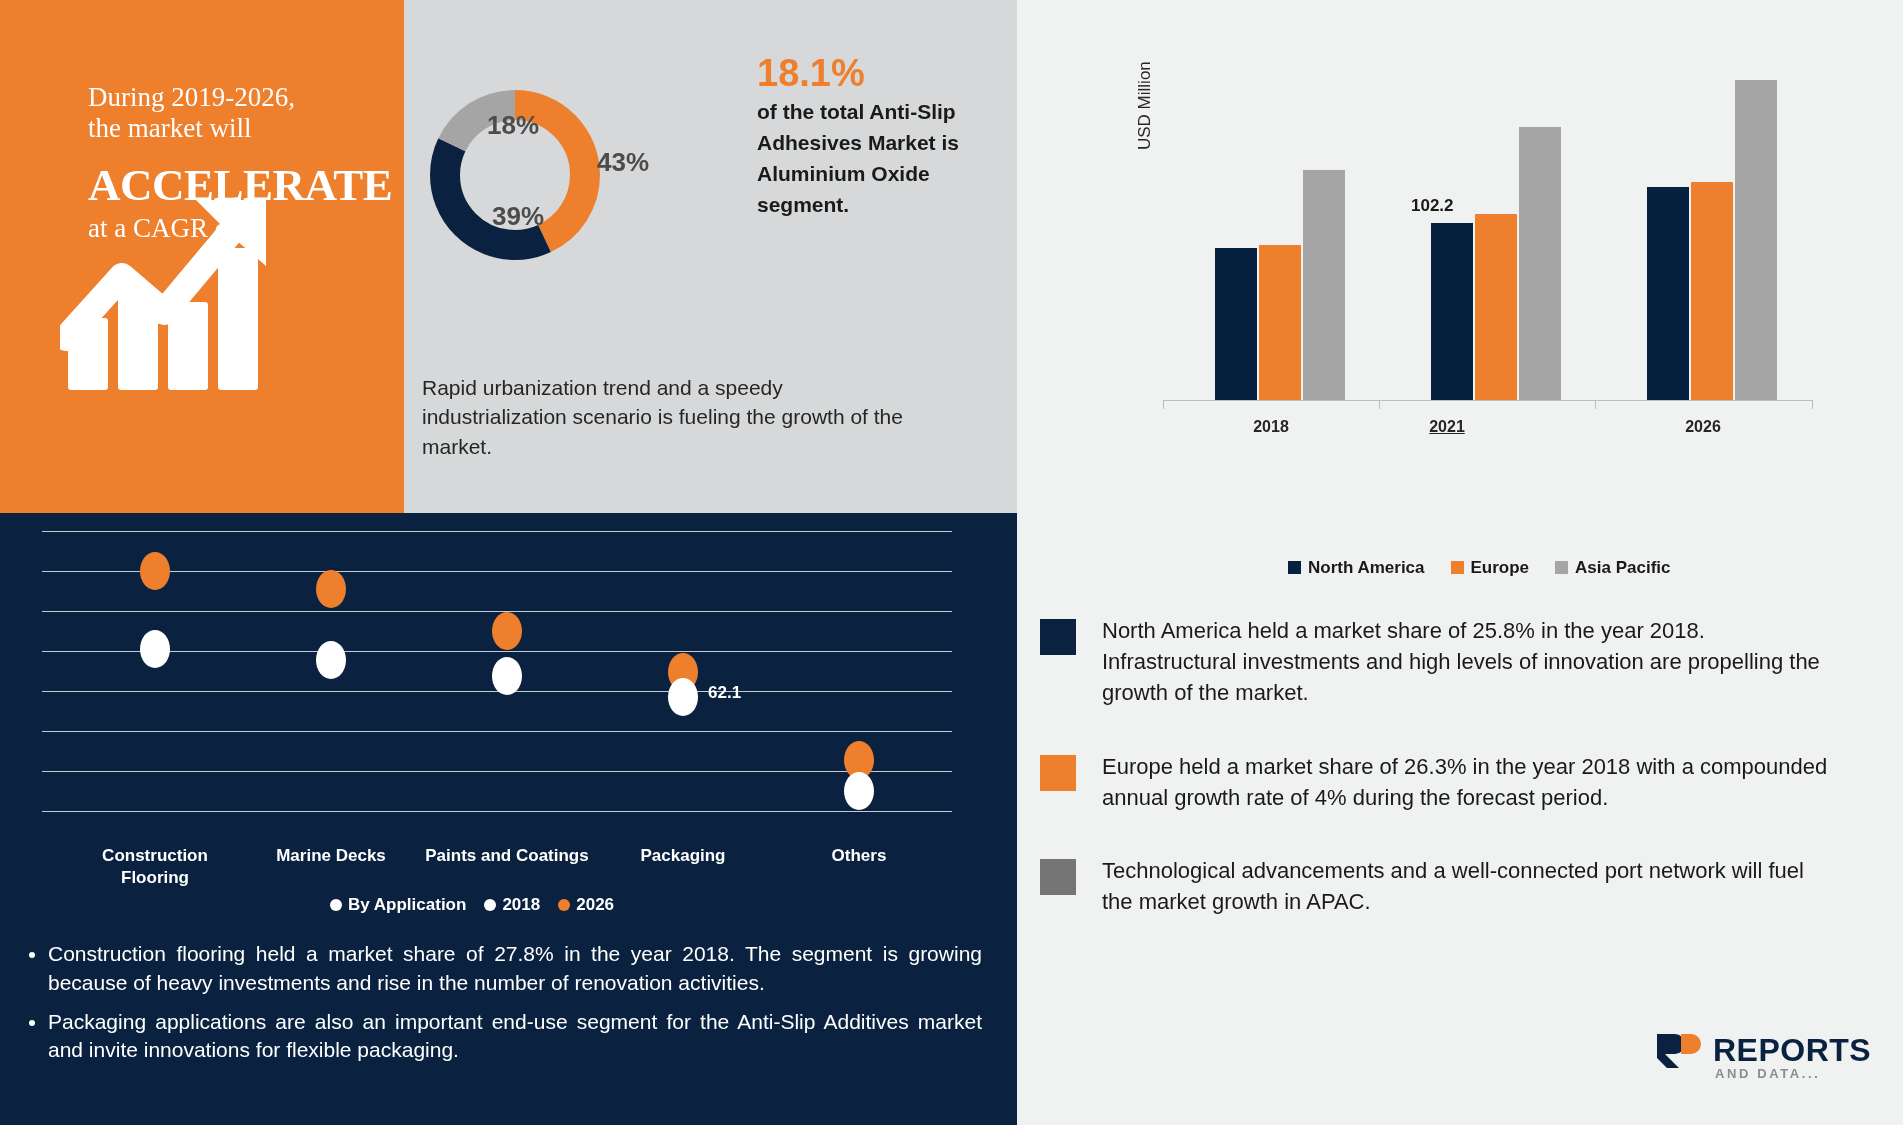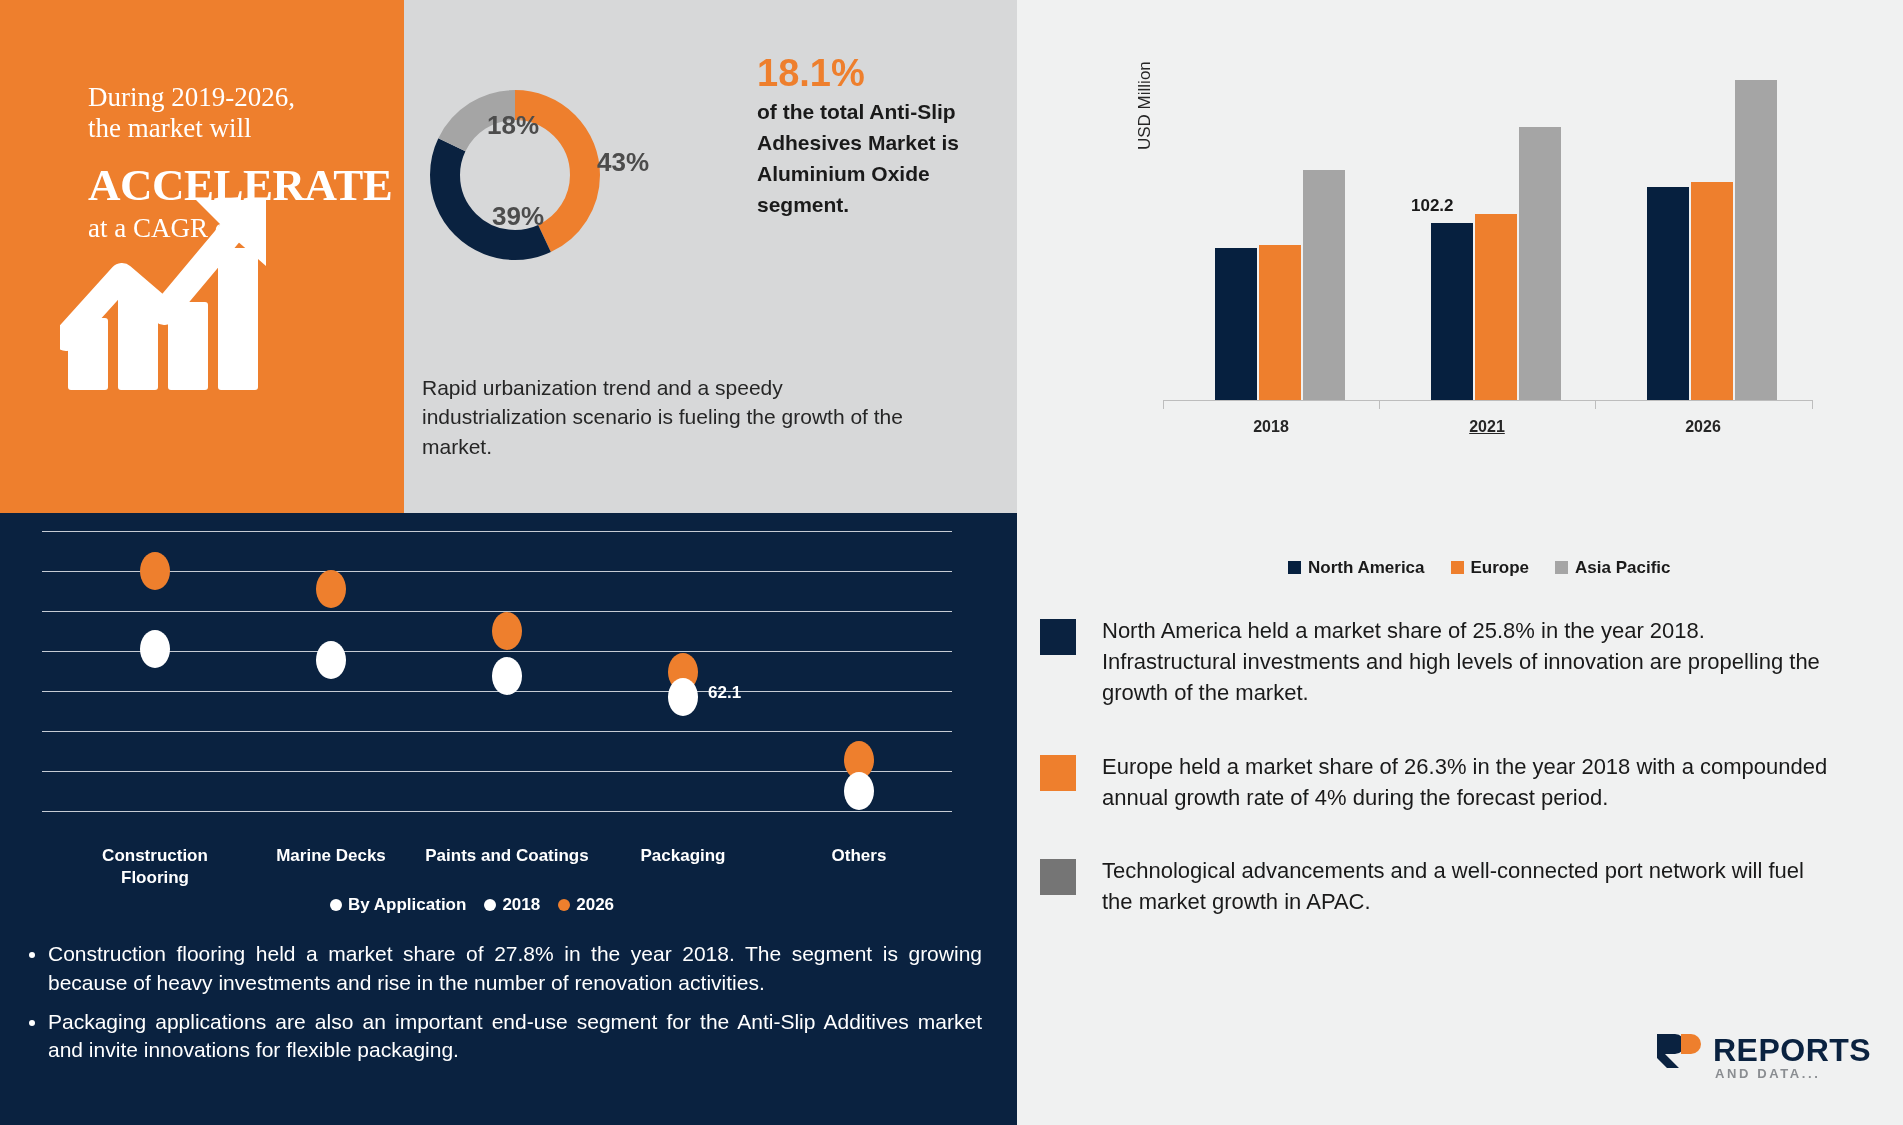--- a/index.html
+++ b/index.html
@@ -191,21 +191,21 @@
 
   <div class="bar-dlabel" style="left:1411px;top:196px;">102.2</div>
 
   <div class="axis"></div>
   <div class="tick" style="left:1163px;"></div>
   <div class="tick" style="left:1379px;"></div>
   <div class="tick" style="left:1595px;"></div>
   <div class="tick" style="left:1812px;"></div>
 
   <div class="xtick-lbl" style="left:1211px;">2018</div>
-  <div class="xtick-lbl" style="left:1427px;text-decoration:underline;">2021</div>
+  <div class="xtick-lbl" style="left:1387px;text-decoration:underline;">2021</div>
   <div class="xtick-lbl" style="left:1643px;">2026</div>
 
   <div class="bar-legend">
     <div><span class="sw" style="background:#06203f"></span><span>North America</span></div>
     <div><span class="sw" style="background:#ee7f2d"></span><span>Europe</span></div>
     <div><span class="sw" style="background:#a5a5a5"></span><span>Asia Pacific</span></div>
   </div>
 
   <div class="notes">
     <div class="note">

